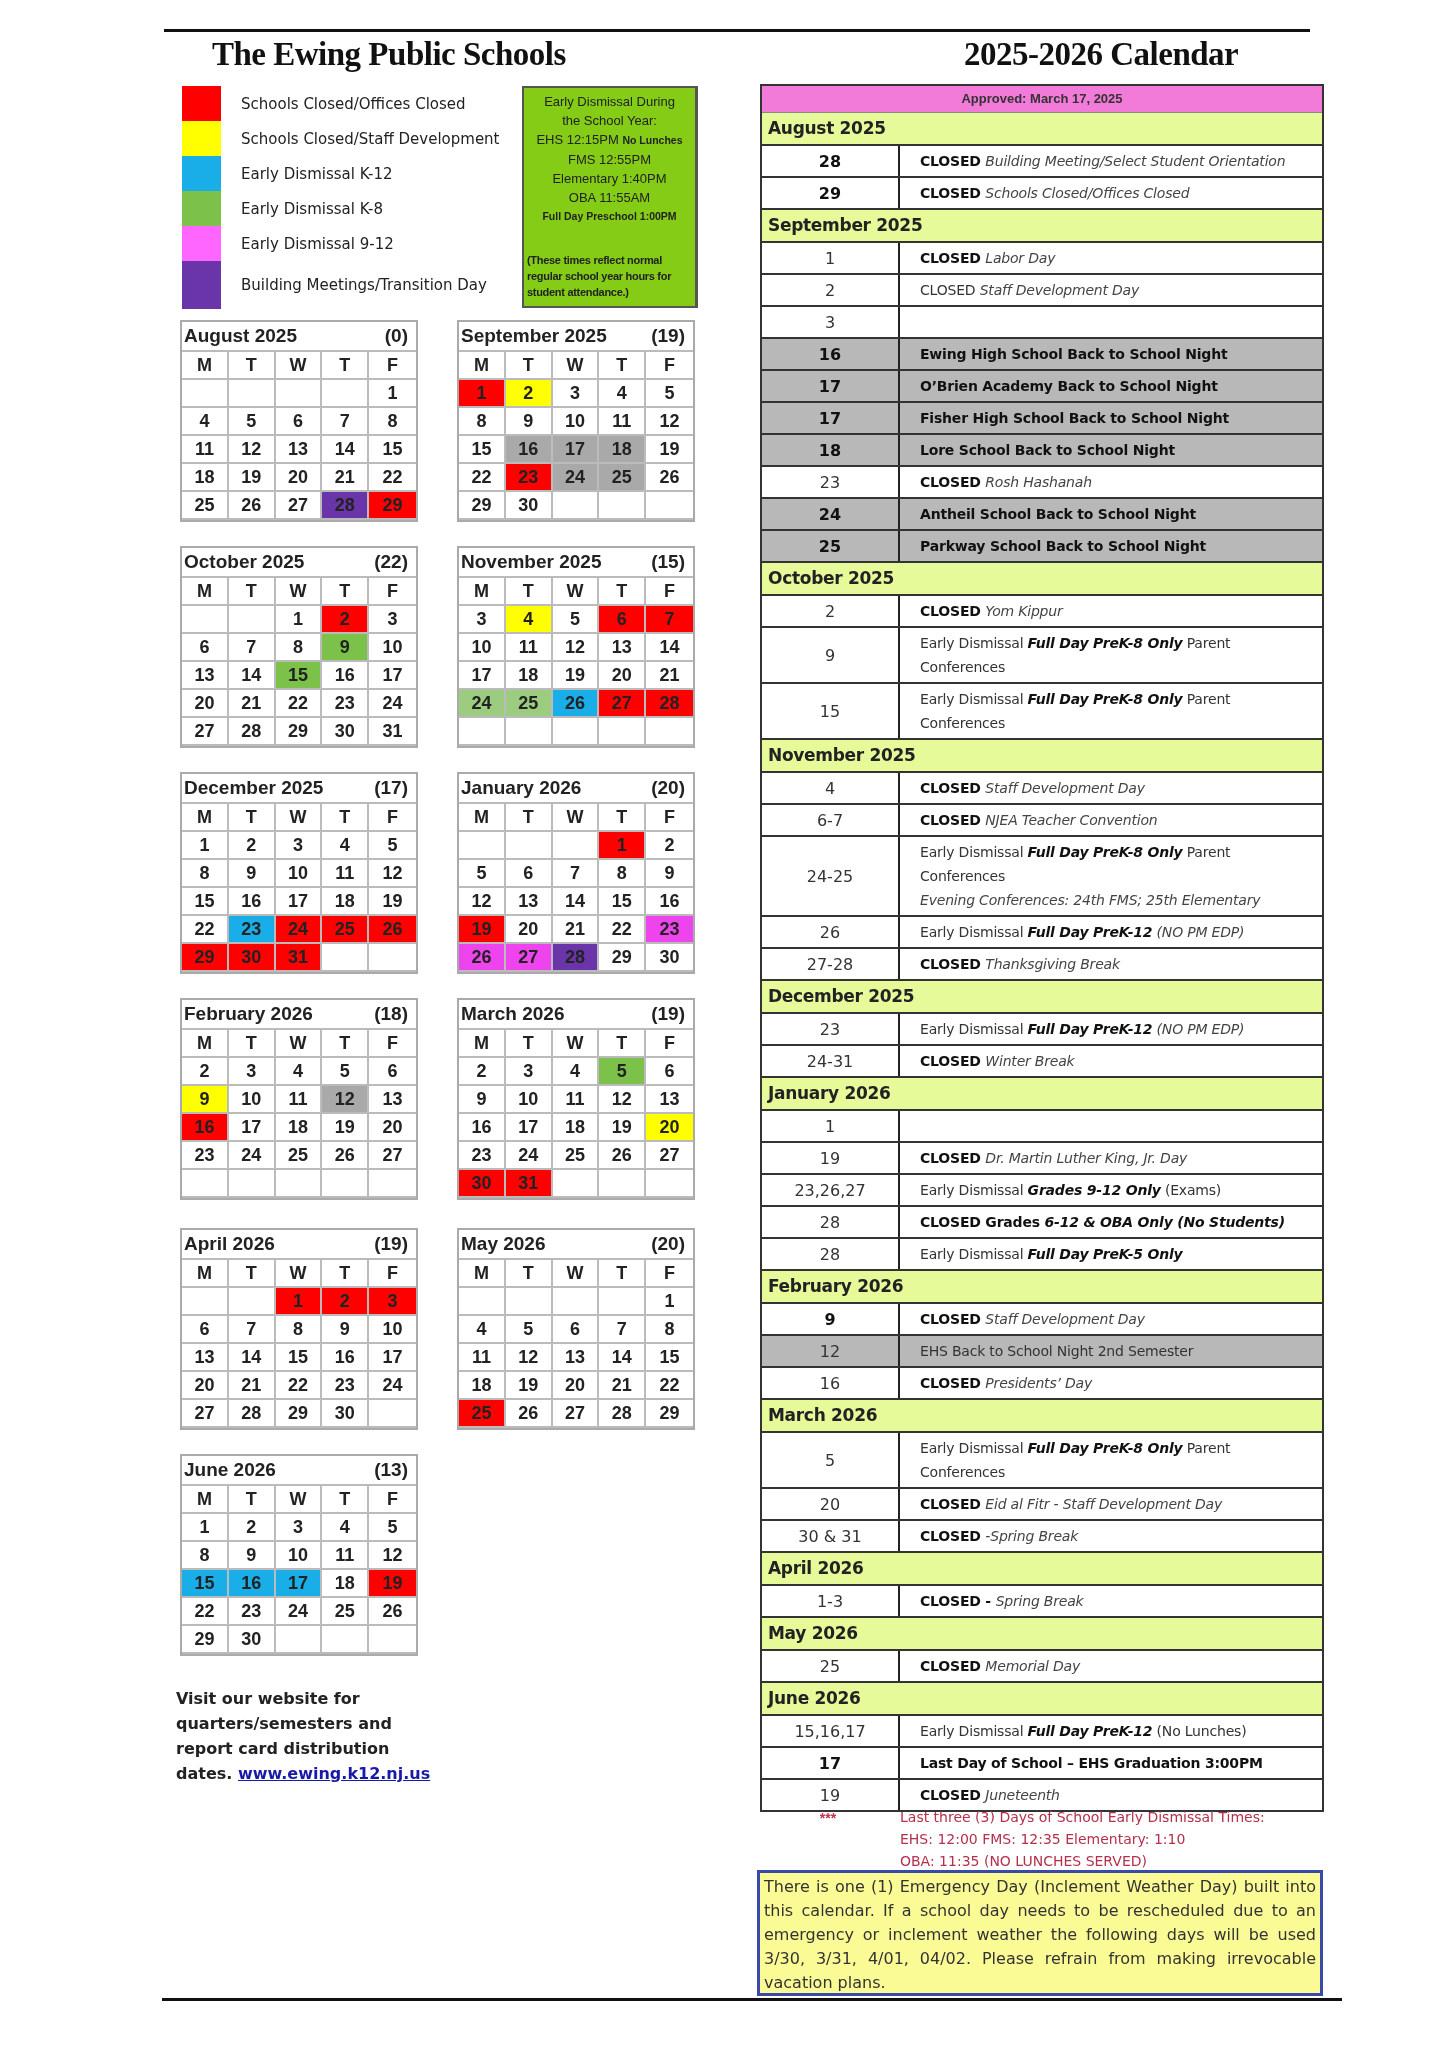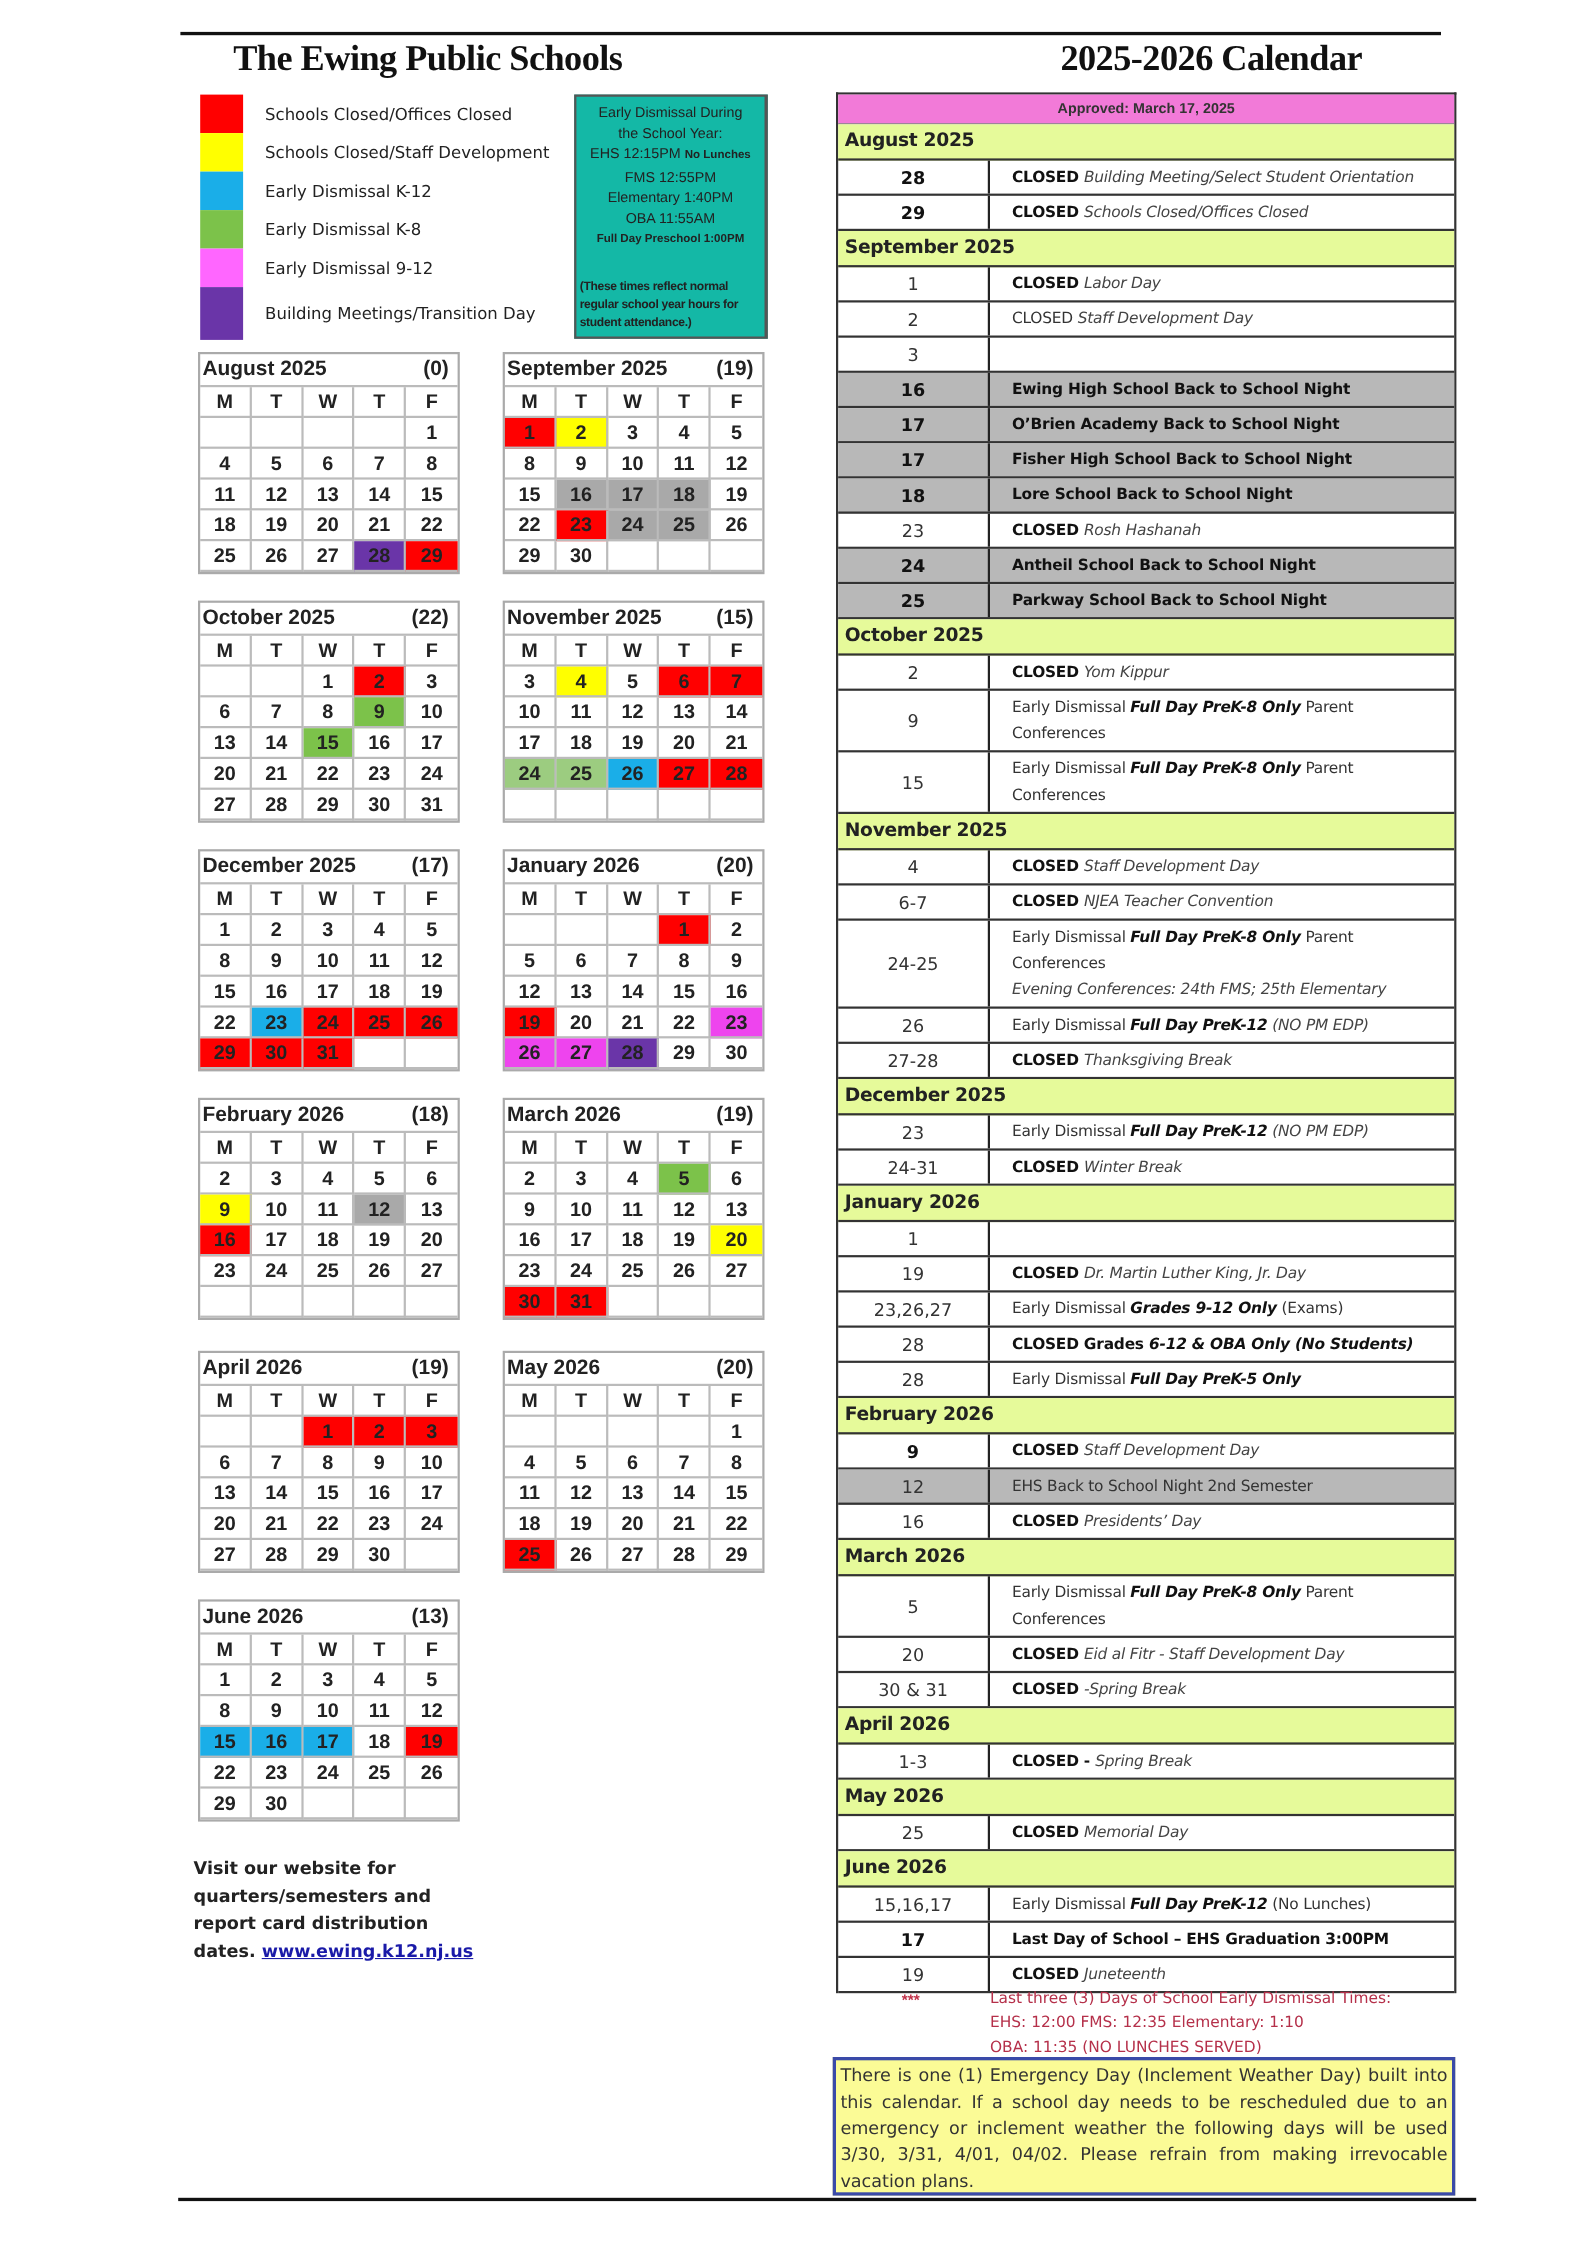--- a/index.html
+++ b/index.html
@@ -5,21 +5,21 @@
   html,body{margin:0;padding:0;background:#fff;}
   body{width:1447px;height:2048px;position:relative;overflow:hidden;font-family:"Liberation Sans",sans-serif;color:#111;}
   .rule{position:absolute;height:3px;background:#111;}
   .title{position:absolute;font-family:Liberation Serif, serif;font-weight:bold;font-size:33px;letter-spacing:-0.5px;color:#111;}
   
   .legend{position:absolute;left:182px;top:86px;width:330px;}
   .leg-row{display:flex;align-items:center;height:35px;}
   .leg-row.tall{height:48px;}
   .swatch{width:39px;height:100%;margin-right:20px;}
   .leg-label{font-family:"DejaVu Sans",sans-serif;font-size:15px;color:#222;}
-  .pinkbox{position:absolute;left:522px;top:86px;width:176px;height:222px;background:#14b8a6;border:2px solid #555;border-right-width:3px;box-sizing:border-box;text-align:center;font-size:13px;line-height:19px;padding-top:4px;color:#222;}
+  .pinkbox{position:absolute;left:522px;top:86px;width:176px;height:222px;background:#84cc16;border:2px solid #555;border-right-width:3px;box-sizing:border-box;text-align:center;font-size:13px;line-height:19px;padding-top:4px;color:#222;}
   .pinkbox .small{font-size:10.5px;font-weight:bold;}
   .pinkbox .note{font-size:11px;line-height:16px;text-align:left;padding:0 3px;margin-top:26px;font-weight:bold;letter-spacing:-0.3px;}
   
   .cal{position:absolute;width:238px;border:2px solid #aaa;box-sizing:border-box;background:#fff;}
   .cal-head{display:flex;justify-content:space-between;align-items:center;height:28px;padding:0 8px 0 2px;font-size:19px;font-weight:bold;color:#222;border-bottom:2px solid #bbb;}
   .cal-grid{display:grid;grid-template-columns:repeat(5,1fr);}
   .cal-grid div{height:28px;border-right:2px solid #bbb;border-bottom:2px solid #bbb;display:flex;align-items:center;justify-content:center;font-size:18px;font-weight:bold;color:#222;box-sizing:border-box;}
   .cal-grid div:nth-child(5n){border-right:none;}
   .c-red{background:#ff0000;}
   .c-yellow{background:#ffff00;}

